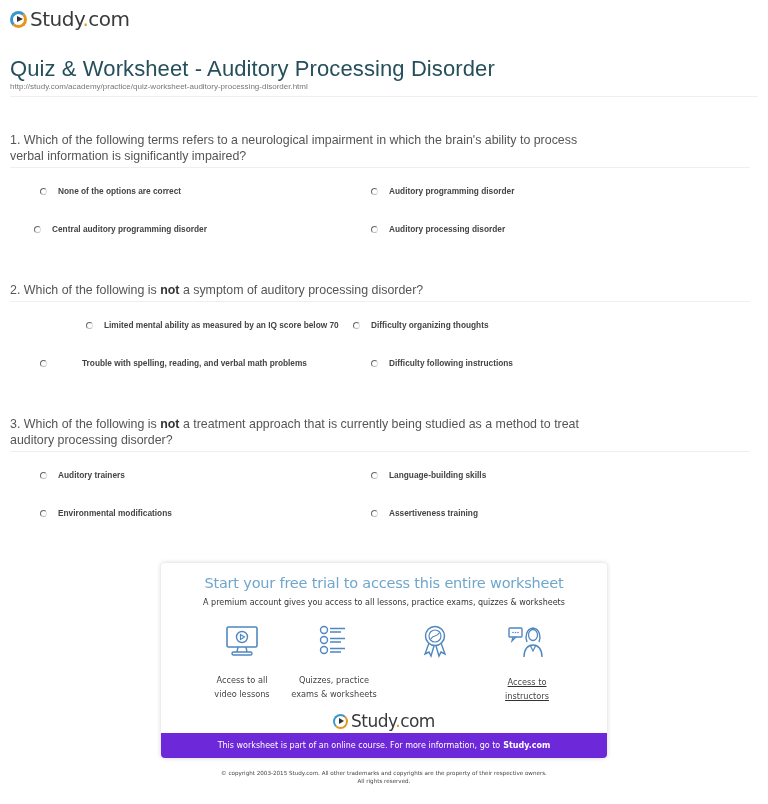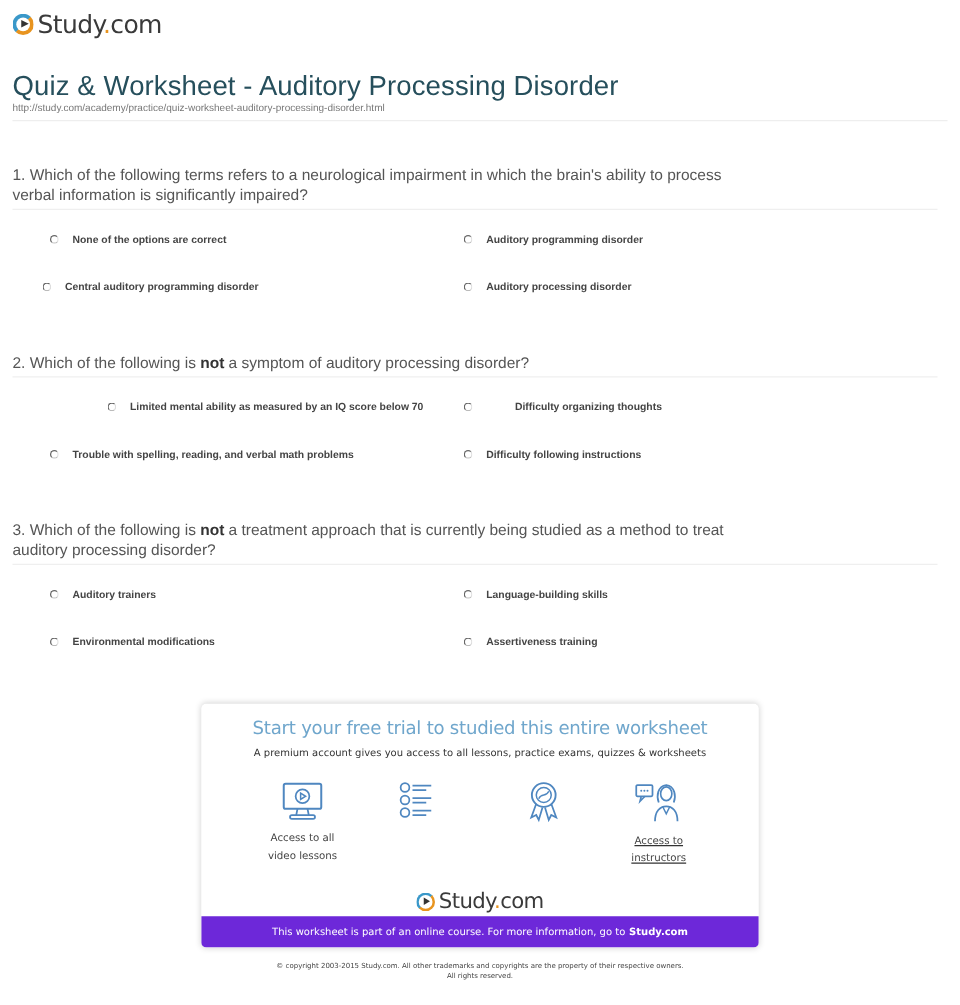--- a/index.html
+++ b/index.html
@@ -23,21 +23,21 @@
     .options { position: relative; }
     .option { position: absolute; display: flex; align-items: center; font-size: 8.3px; font-weight: bold; color: #444; }
     .radio { width: 7px; height: 7px; border-radius: 50%; border: 1.5px solid #666; border-right-color: #ddd; border-bottom-color: #bbb; margin-right: 11px; background: #fff; }
 
     .promo { position: absolute; left: 161px; top: 563px; width: 446px; height: 195px; background: #fff; border-radius: 4px; box-shadow: 0 0 5px rgba(0,0,0,0.18); overflow: hidden; }
     .promo-title { position: absolute; top: 12px; width: 100%; text-align: center; font-family: "DejaVu Sans", sans-serif; font-size: 14.5px; color: #6fa6cc; letter-spacing: -0.2px; }
     .promo-sub { position: absolute; top: 35px; width: 100%; text-align: center; font-family: "DejaVu Sans", sans-serif; font-size: 8px; color: #333; }
     .features { position: absolute; top: 62px; left: 0; width: 100%; }
     .feature { position: absolute; width: 110px; text-align: center; }
     .feature svg { display: block; margin: 0 auto; }
-    .feature-label { font-family: "DejaVu Sans", sans-serif; font-size: 8.2px; color: #444; line-height: 14px; margin-top: 6px; }
+    .feature-label { font-family: "DejaVu Sans", sans-serif; font-size: 8.2px; color: #444; line-height: 14px; margin-top: 16px; }
     .promo-logo { position: absolute; top: 145px; left: 0; width: 100%; display: flex; justify-content: center; align-items: center; }
     .promo-logo .mark { width: 15px; height: 15px; border-width: 2.6px; }
     .promo-logo .mark::after { left: 3.5px; top: 2px; border-left-width: 5px; border-top-width: 3px; border-bottom-width: 3px; }
     .promo-logo .word { font-size: 17px; }
     .promo-bar { position: absolute; left: 0; bottom: 0; width: 100%; height: 25px; background: #6d28d9; color: #fff; font-family: "DejaVu Sans", sans-serif; font-size: 8px; display: flex; align-items: center; justify-content: center; }
     .promo-bar b { margin-left: 3px; }
 
     .footer { position: absolute; top: 769px; width: 100%; text-align: center; font-family: "DejaVu Sans", sans-serif; font-size: 5.6px; color: #444; line-height: 8px; }
   </style>
 </head>
@@ -80,25 +80,25 @@
 <div class="question" style="top:282px;">
   <div class="q-text">
     <span>2.</span> <span>Which of the following is</span> <b>not</b> <span>a symptom of auditory processing disorder?</span>
   </div>
   <div class="q-rule"></div>
   <div class="options">
     <label class="option" style="left:30px; top:18px;padding-left:46px;">
         <span class="radio"></span>
         <span>Limited mental ability as measured by an IQ score below 70</span>
       </label>
-    <label class="option" style="left:361px; top:18px;gap:23px;">
+    <label class="option" style="left:343px; top:18px;">
         <span class="radio"></span>
         <span>Difficulty organizing thoughts</span>
       </label>
-    <label class="option" style="left:30px; top:56px;">
+    <label class="option" style="left:30px; top:56px;gap:24px;">
         <span class="radio"></span>
         <span>Trouble with spelling, reading, and verbal math problems</span>
       </label>
     <label class="option" style="left:361px; top:56px;">
         <span class="radio"></span>
         <span>Difficulty following instructions</span>
       </label>
   </div>
 </div>
 
@@ -121,21 +121,21 @@
         <span>Environmental modifications</span>
       </label>
     <label class="option" style="left:361px; top:56px;">
         <span class="radio"></span>
         <span>Assertiveness training</span>
       </label>
   </div>
 </div>
 
 <div class="promo">
-  <div class="promo-title">Start your free trial to studied this entire worksheet</div>
+  <div class="promo-title">Start your free trial to access this entire worksheet</div>
   <div class="promo-sub">A premium account gives you access to all lessons, practice exams, quizzes &amp; worksheets</div>
 
   <div class="features">
     <div class="feature" style="left:26px;">
       <svg width="34" height="32" viewBox="0 0 34 32">
         <rect x="2" y="2" width="30" height="20" rx="1.5" fill="none" stroke="#4f87c0" stroke-width="1.6"></rect>
         <circle cx="17" cy="12" r="5.5" fill="none" stroke="#4f87c0" stroke-width="1.4"></circle>
         <path d="M15.5 9.5 L19.5 12 L15.5 14.5 Z" fill="none" stroke="#4f87c0" stroke-width="1.2"></path>
         <path d="M13 22 L12 27 M21 22 L22 27" stroke="#4f87c0" stroke-width="1.4"></path>
         <rect x="7" y="27" width="20" height="3" rx="1.5" fill="none" stroke="#4f87c0" stroke-width="1.4"></rect>
@@ -143,20 +143,21 @@
       <div class="feature-label"><span>Access to all</span><br><span>video lessons</span></div>
     </div>
 
     <div class="feature" style="left:118px;">
       <svg width="34" height="32" viewBox="0 0 34 32">
         <circle cx="7" cy="5" r="3.5" fill="none" stroke="#4f87c0" stroke-width="1.4"></circle>
         <circle cx="7" cy="15" r="3.5" fill="none" stroke="#4f87c0" stroke-width="1.4"></circle>
         <circle cx="7" cy="25" r="3.5" fill="none" stroke="#4f87c0" stroke-width="1.4"></circle>
         <path d="M13 3.5 H28 M13 7 H24 M13 13.5 H28 M13 17 H24 M13 23.5 H28 M13 27 H24" stroke="#4f87c0" stroke-width="1.4"></path>
       </svg>
+      <div class="feature-label"><span>Quizzes, practice</span><br><span>exams &amp; worksheets</span></div>
     </div>
 
     <div class="feature" style="left:219px;">
       <svg width="34" height="34" viewBox="0 0 34 34">
         <circle cx="17" cy="11" r="9.5" fill="none" stroke="#4f87c0" stroke-width="1.5"></circle>
         <circle cx="17" cy="11" r="6" fill="none" stroke="#4f87c0" stroke-width="1.2"></circle>
         <path d="M13 14 C15 9, 19 13, 21 8" fill="none" stroke="#4f87c0" stroke-width="1.1"></path>
         <path d="M11 18 L7 29 L11 27 L13 31 L16 21" fill="none" stroke="#4f87c0" stroke-width="1.4"></path>
         <path d="M23 18 L27 29 L23 27 L21 31 L18 21" fill="none" stroke="#4f87c0" stroke-width="1.4"></path>
       </svg>

